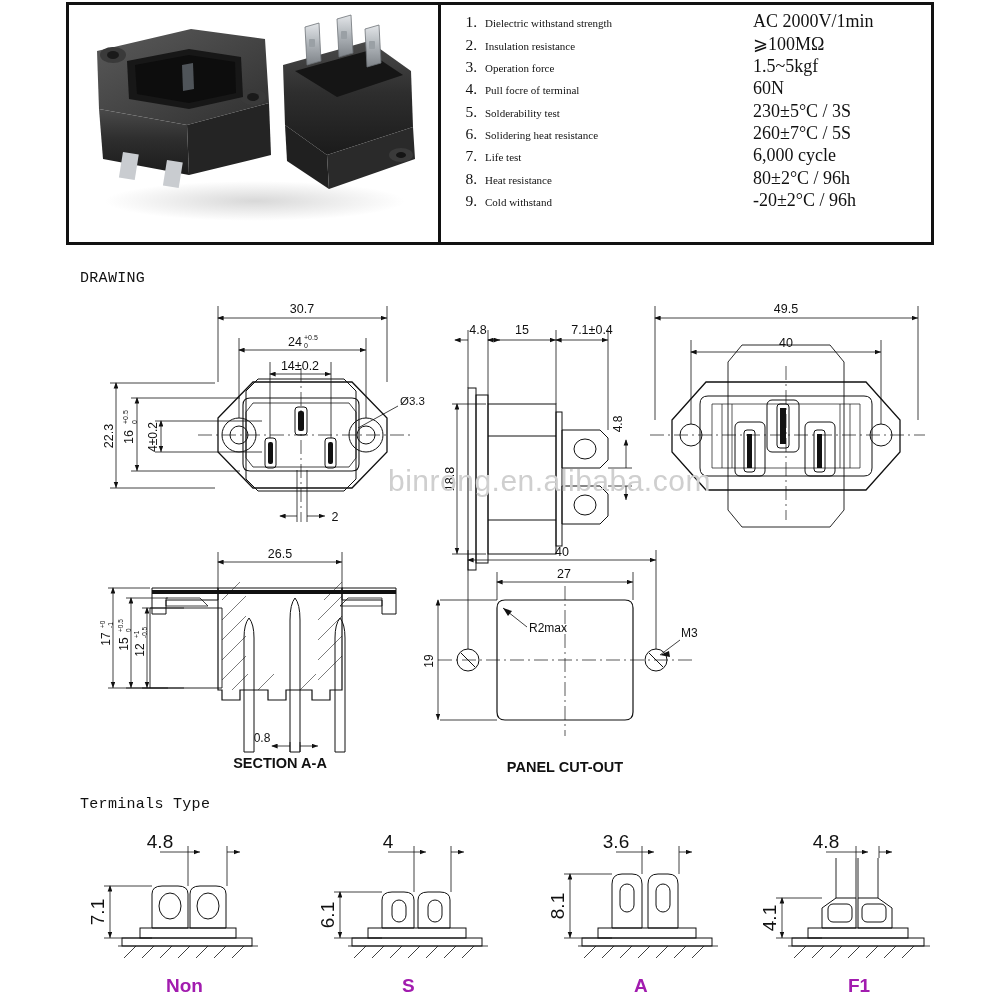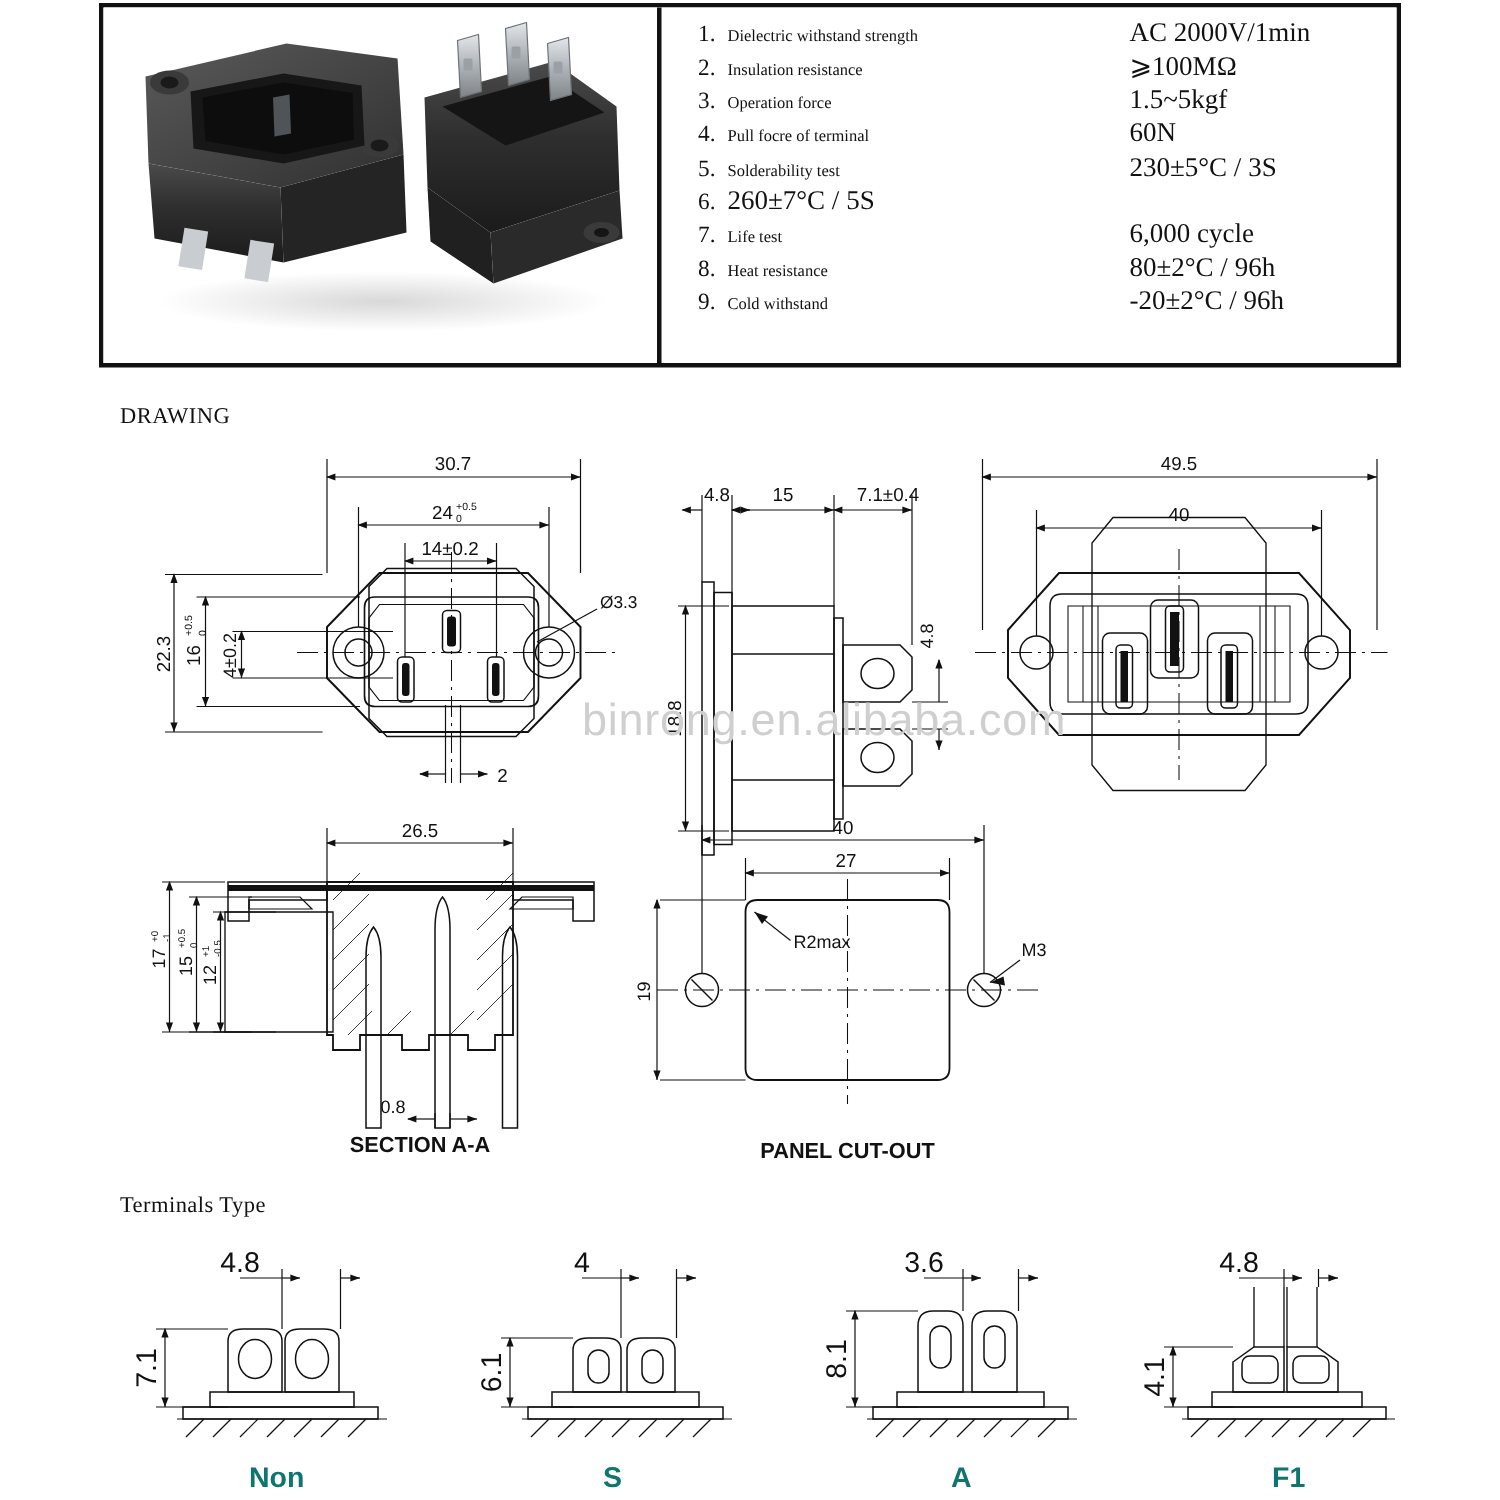--- a/index.html
+++ b/index.html
@@ -16,36 +16,36 @@
   .photo{width:372px;border-right:3px solid #111;box-sizing:border-box;
          position:relative;background:#fefefe;overflow:hidden;}
   .spec{flex:1;box-sizing:border-box;padding:6px 8px 4px 10px;background:#fff;}
   .spec-row{display:flex;align-items:baseline;height:22.4px;}
   .spec-num{width:26px;text-align:right;padding-right:8px;font-size:15.5px;
             font-family:"Liberation Serif",serif;}
   .spec-name{width:268px;font-size:11px;font-family:Liberation Serif, serif;}
   .spec-val{font-size:18px;font-family:"Liberation Serif",serif;}
 
   
-  .heading{position:absolute;font-size:15px;font-family:Liberation Serif, serif;
+  .heading{position:absolute;font-size:15px;font-family:Liberation Mono, monospace;
            letter-spacing:.3px;color:#111;text-align:right;}
   #drawing-heading{left:80px;top:270px;}
   #terminals-heading{left:80px;top:796px;}
 
   
   svg.draw{position:absolute;left:0;top:0;width:1000px;height:1000px;
            pointer-events:none;}
   svg text{font-family:"Liberation Sans",sans-serif;fill:#111;}
 
   .wm{position:absolute;left:372px;top:464px;font-size:30px;color:#cfcfcf;
       font-family:"Liberation Sans",sans-serif;letter-spacing:.5px;
       white-space:nowrap;margin-left:16px;}
 
   .tlabel{position:absolute;font-size:19px;font-weight:bold;
-          font-family:"Liberation Sans",sans-serif;color:#0f766e;}
+          font-family:"Liberation Sans",sans-serif;color:#a21caf;}
 </style>
 </head>
 <body>
 
 <div class="page">
 
   <div class="topblock">
 
     <div class="photo">
       <svg viewBox="0 0 372 237" width="372" height="237" preserveAspectRatio="xMidYMid meet">
@@ -135,20 +135,21 @@
         <div class="spec-name">Pull focre of terminal</div>
         <div class="spec-val">60N</div>
       </div>
       <div class="spec-row">
         <div class="spec-num">5.</div>
         <div class="spec-name">Solderability test</div>
         <div class="spec-val">230±5°C / 3S</div>
       </div>
       <div class="spec-row">
         <div class="spec-num">6.</div>
+        <div class="spec-name">Solidering heat resistance</div>
         <div class="spec-val">260±7°C / 5S</div>
       </div>
       <div class="spec-row">
         <div class="spec-num">7.</div>
         <div class="spec-name">Life test</div>
         <div class="spec-val">6,000 cycle</div>
       </div>
       <div class="spec-row">
         <div class="spec-num">8.</div>
         <div class="spec-name">Heat resistance</div>

